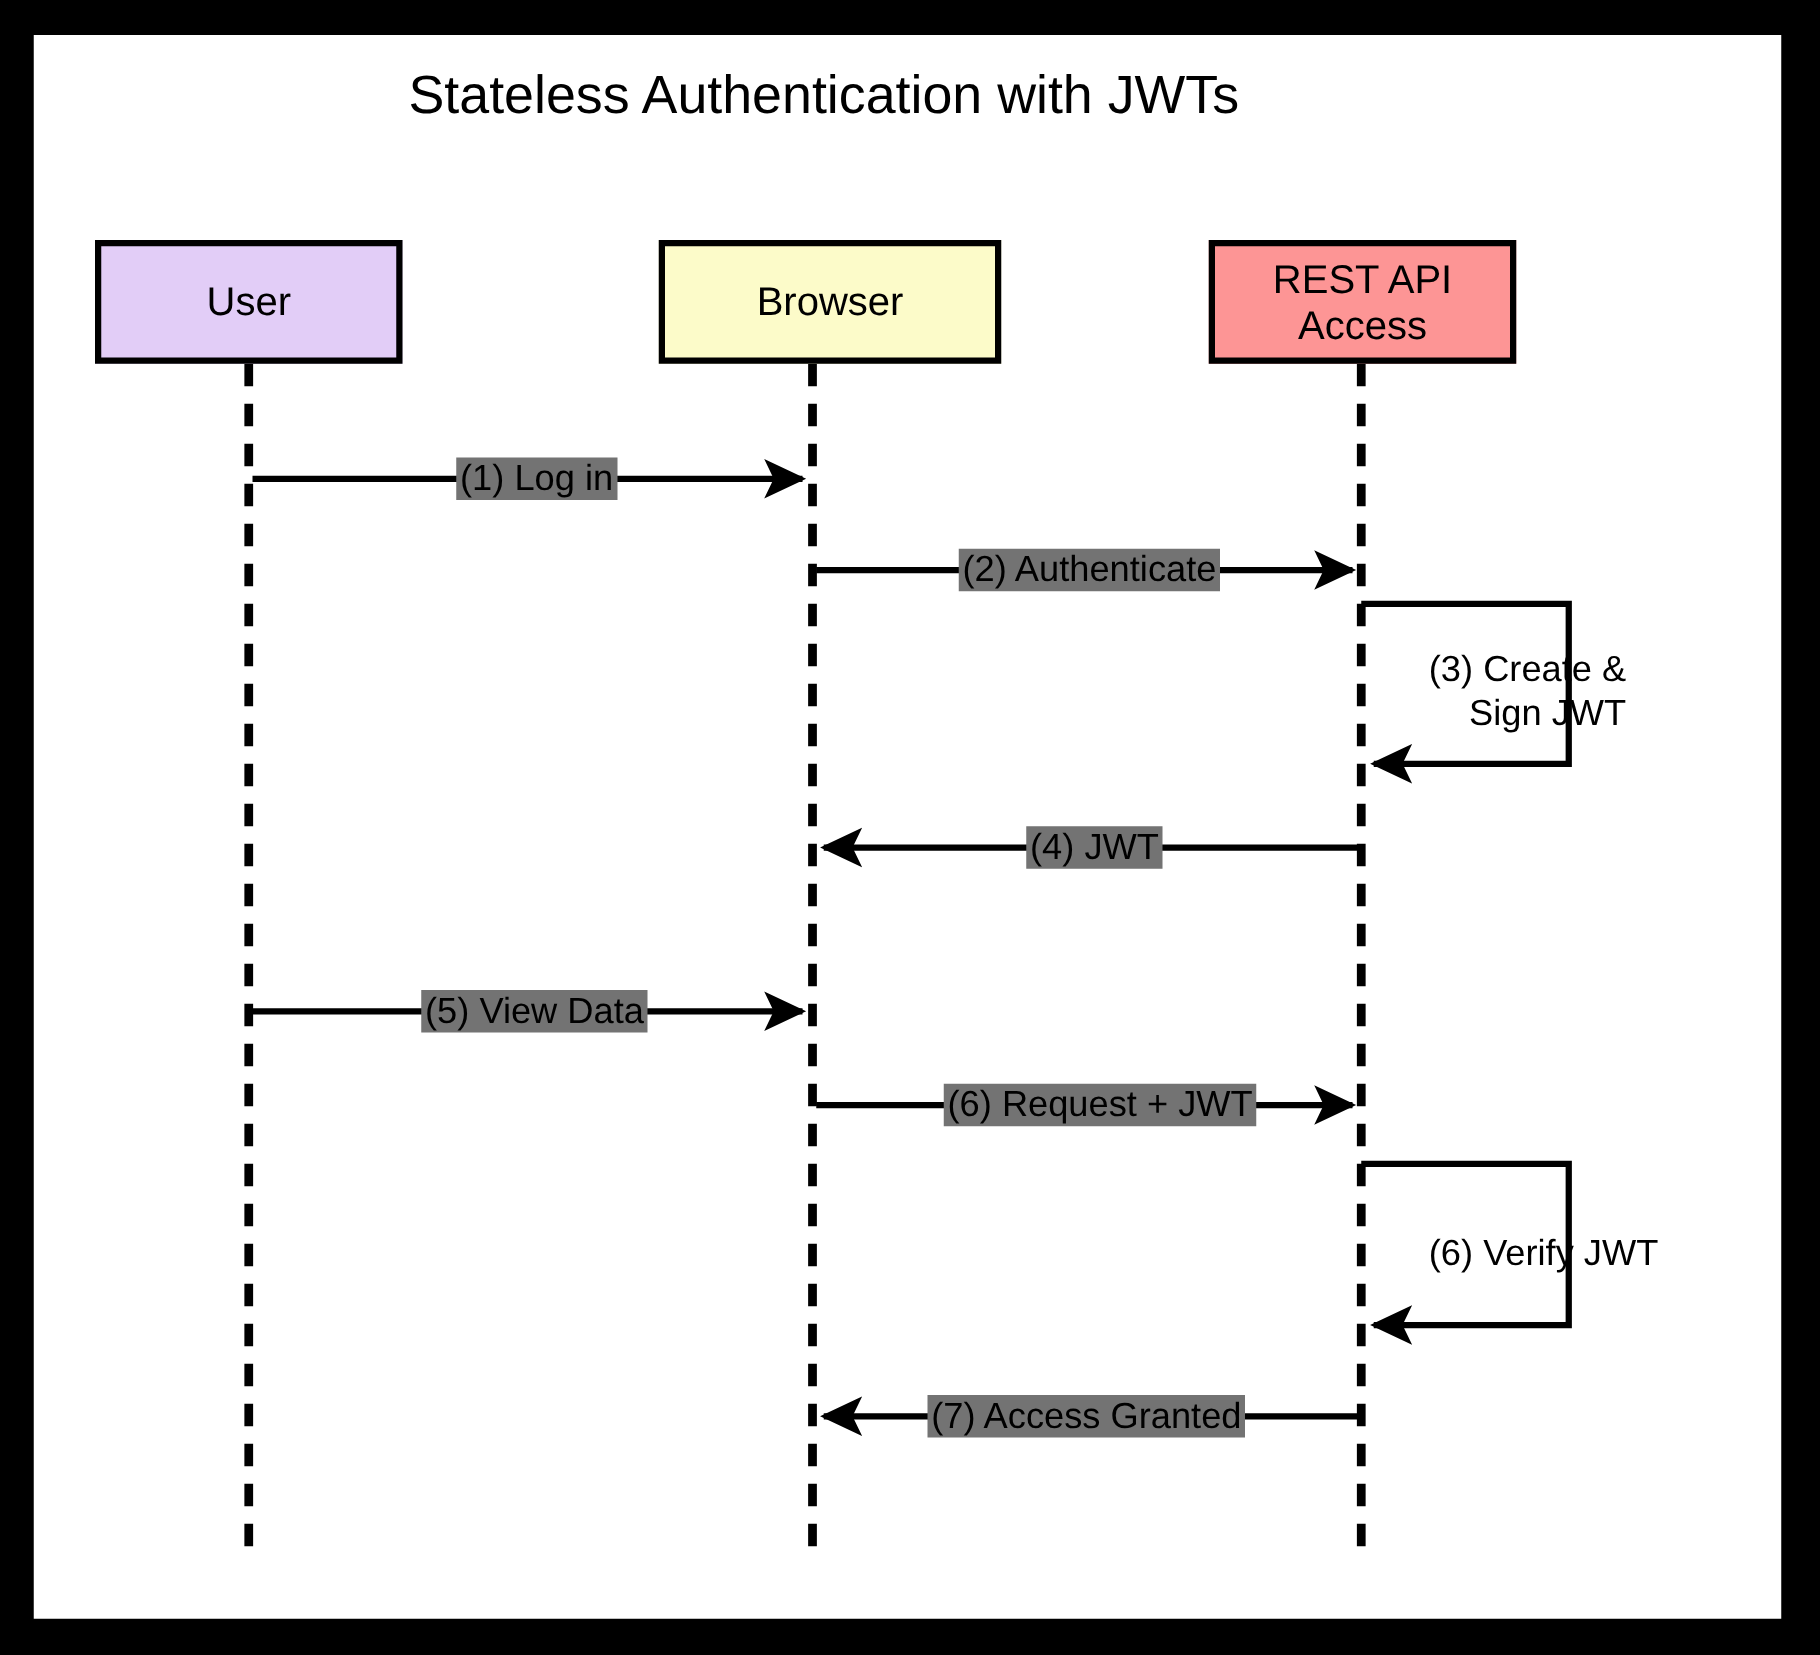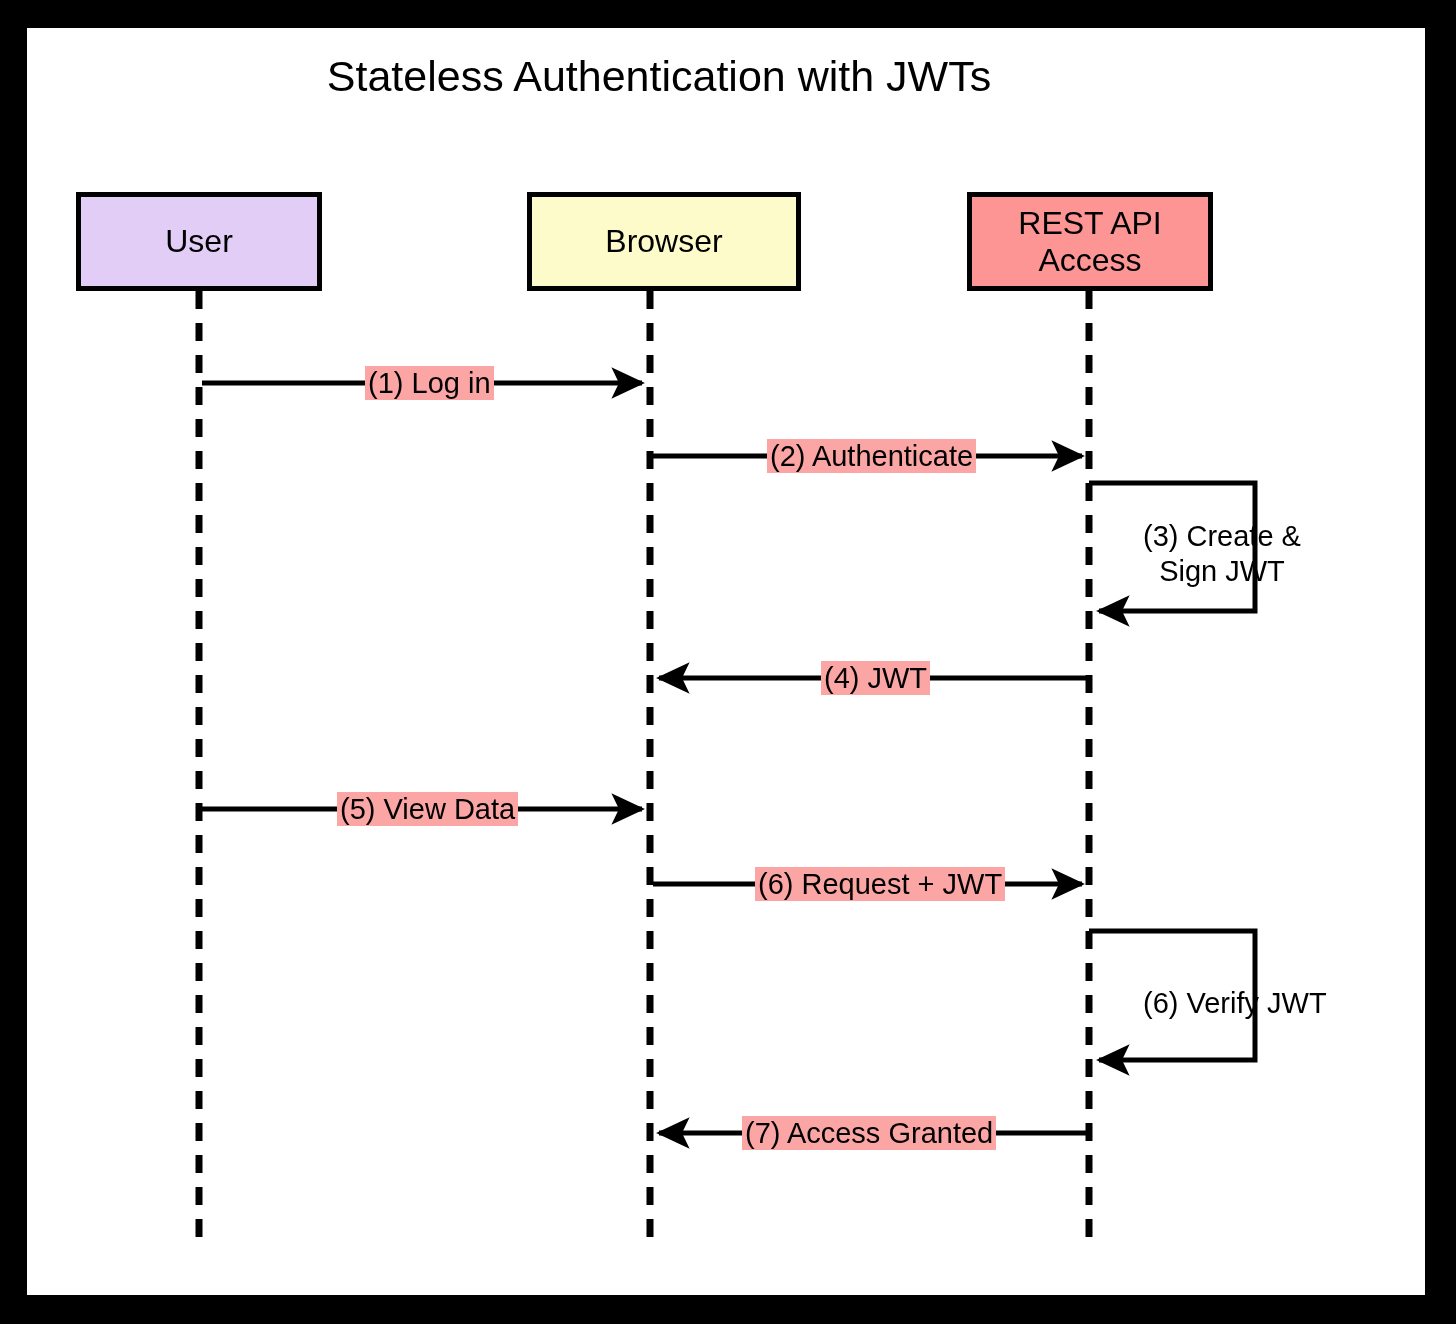--- a/index.html
+++ b/index.html
@@ -64,26 +64,27 @@
     display: block;
     width: 100%;
     white-space: pre-line;
   }
   .msg-label {
     position: absolute;
     font-size: 29px;
     line-height: 34px;
     color: #000000;
     white-space: pre-line;
-    background: #fca5a5;
+    background: #737373;
     padding: 0 3px;
     text-align: center;
   }
   .msg-label.two-line {
     line-height: 35px;
+    text-align: right;
   }
 </style>
 </head>
 <body>
 
 <div id="canvas">
   <div id="paper">
 
     <div class="diagram-title">Stateless Authentication with JWTs</div>
 

